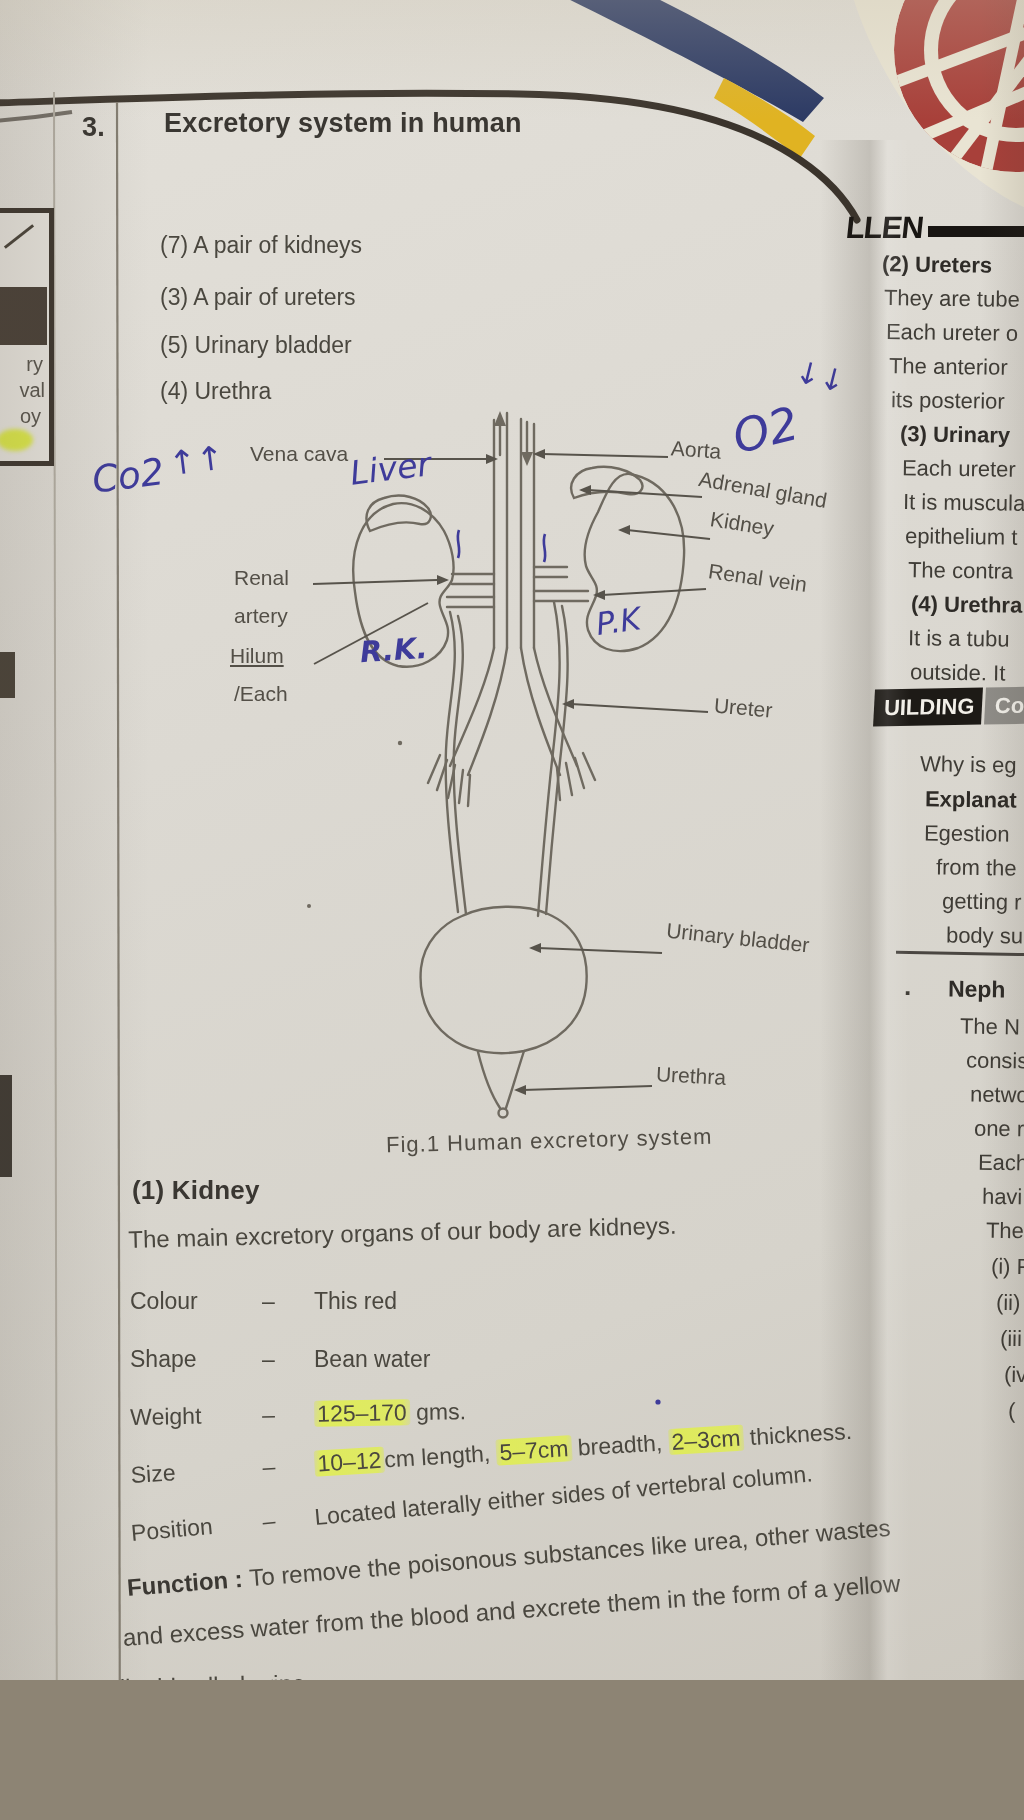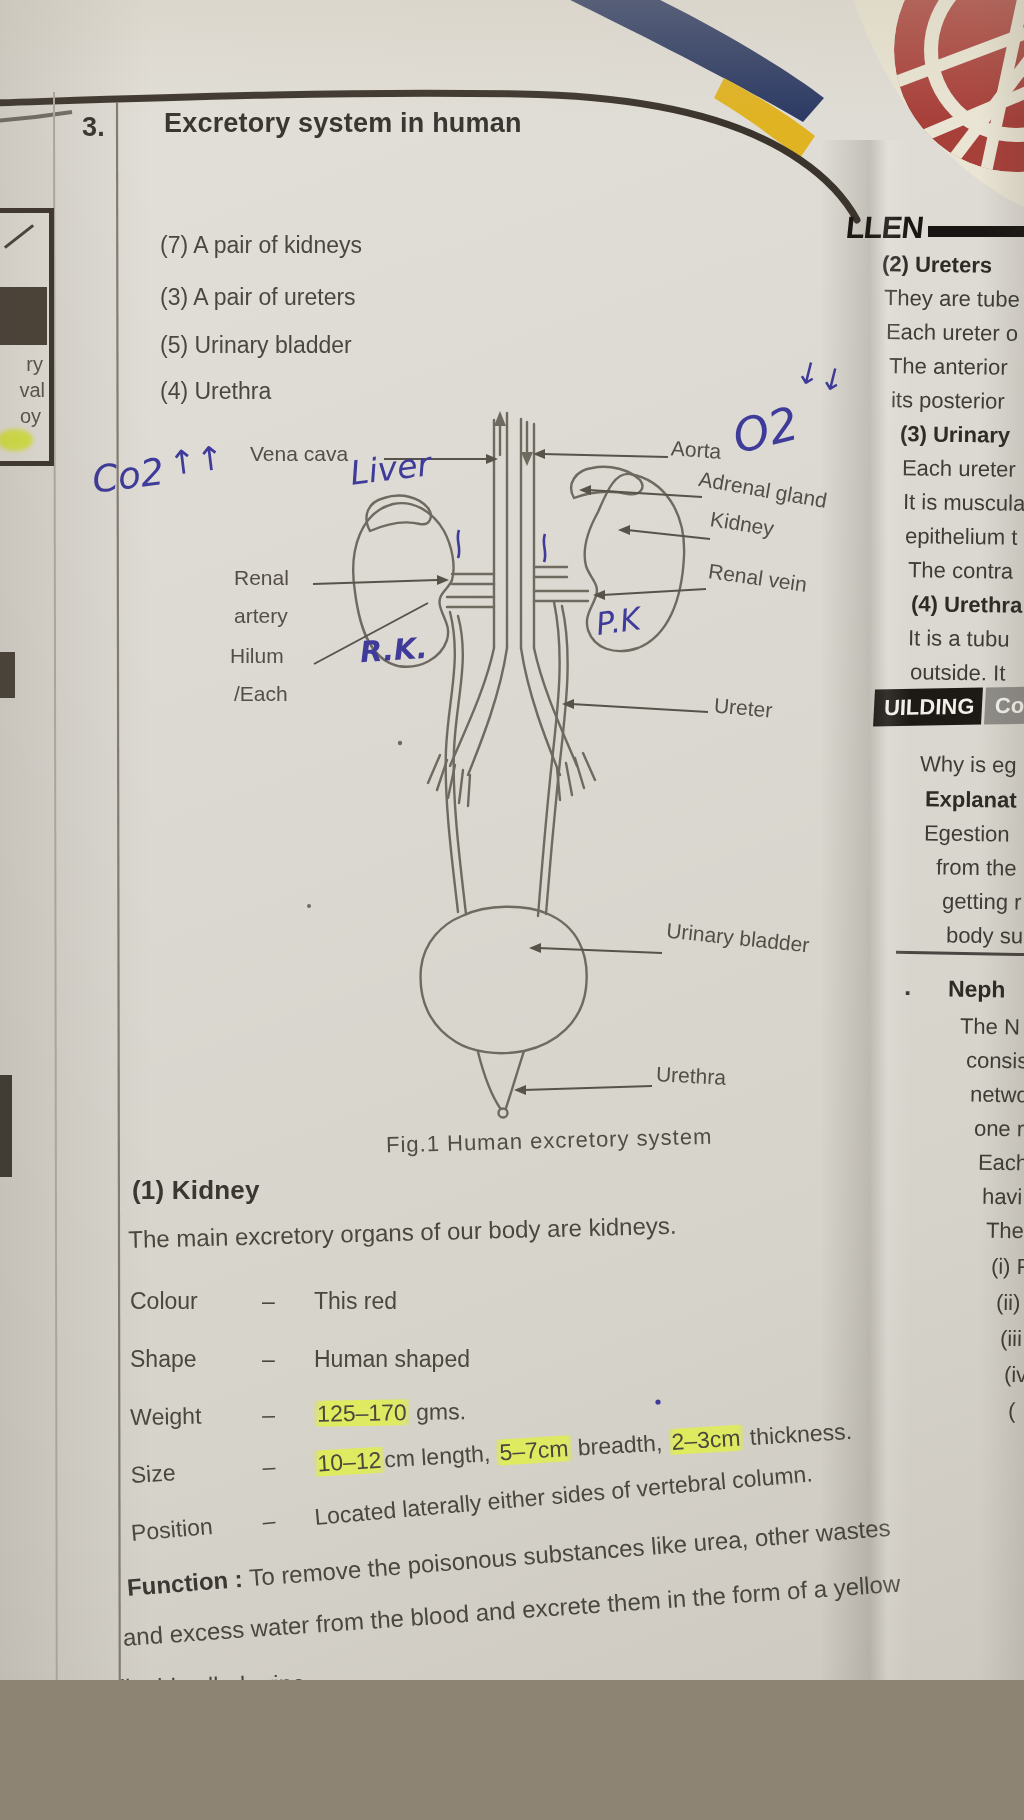--- a/index.html
+++ b/index.html
@@ -163,21 +163,21 @@
   <div class="t print" style="left:160px;top:332px;font-size:23px;">(5) Urinary bladder</div>
   <div class="t print" style="left:160px;top:378px;font-size:23px;">(4) Urethra</div>
 
   <div class="t dlab" style="left:250px;top:442px;">Vena cava</div>
   <div class="t dlab" style="left:671px;top:438px;transform:rotate(4deg);">Aorta</div>
   <div class="t dlab" style="left:698px;top:478px;transform:rotate(10deg);">Adrenal gland</div>
   <div class="t dlab" style="left:710px;top:512px;transform:rotate(9deg);">Kidney</div>
   <div class="t dlab" style="left:708px;top:566px;transform:rotate(8deg);">Renal vein</div>
   <div class="t dlab" style="left:234px;top:566px;">Renal</div>
   <div class="t dlab" style="left:234px;top:604px;">artery</div>
-  <div class="t dlab" style="left:230px;top:644px;">Hilum</div>
+  <div class="t dlab" style="left:230px;top:644px;text-decoration:underline;">Hilum</div>
   <div class="t dlab" style="left:234px;top:682px;">/Each</div>
   <div class="t dlab" style="left:714px;top:696px;transform:rotate(5deg);">Ureter</div>
   <div class="t dlab" style="left:666px;top:926px;transform:rotate(6deg);">Urinary bladder</div>
   <div class="t dlab" style="left:656px;top:1064px;transform:rotate(3deg);">Urethra</div>
   <div class="t print" style="left:386px;top:1128px;font-size:22px;letter-spacing:1px;transform:rotate(-1.5deg);color:#514d45;">Fig.1 Human excretory system</div>
 
   <div class="t ink" style="left:92px;top:452px;transform:rotate(-7deg);font-size:37px;">
     <span>Co2</span><span style="font-size:33px;display:inline-block;transform:translate(6px,-8px);">↑↑</span>
   </div>
   <div class="t ink" style="left:350px;top:450px;transform:rotate(-7deg);font-size:33px;">Liver</div>
@@ -186,21 +186,21 @@
   <div class="t ink" style="left:360px;top:634px;transform:rotate(-4deg);font-size:29px;font-weight:bold;">R.K.</div>
   <div class="t ink" style="left:596px;top:604px;transform:rotate(-8deg);font-size:31px;">P.K</div>
 
   <div class="t big" style="left:132px;top:1176px;font-size:26px;">(1) Kidney</div>
   <div class="t print" style="left:128px;top:1226px;font-size:24px;transform:rotate(-1.5deg);transform-origin:left top;">The main excretory organs of our body are kidneys.</div>
 
   <div class="t print row" style="left:130px;top:1288px;font-size:23px;">
     <span class="lbl">Colour</span><span class="dsh">–</span><span>This red</span>
   </div>
   <div class="t print row" style="left:130px;top:1346px;font-size:23px;">
-    <span class="lbl">Shape</span><span class="dsh">–</span><span>Human shaped</span>
+    <span class="lbl">Shape</span><span class="dsh">–</span><span>Bean water</span>
   </div>
   <div class="t print row" style="left:130px;top:1404px;font-size:23px;transform:rotate(-1deg);transform-origin:left top;">
     <span class="lbl">Weight</span><span class="dsh">–</span><span class="hl">125–170</span><span> gms.</span>
   </div>
   <div class="t print row" style="left:130px;top:1462px;font-size:23px;transform:rotate(-3.5deg);transform-origin:left top;">
     <span class="lbl">Size</span><span class="dsh">–</span><span class="hl">10–12</span><span>cm length, </span><span class="hl">5–7cm</span><span> breadth, </span><span class="hl">2–3cm</span><span> thickness.</span>
   </div>
   <div class="t print row" style="left:130px;top:1520px;font-size:23px;transform:rotate(-5deg);transform-origin:left top;">
     <span class="lbl">Position</span><span class="dsh">–</span><span>Located laterally either sides of vertebral column.</span>
   </div>

